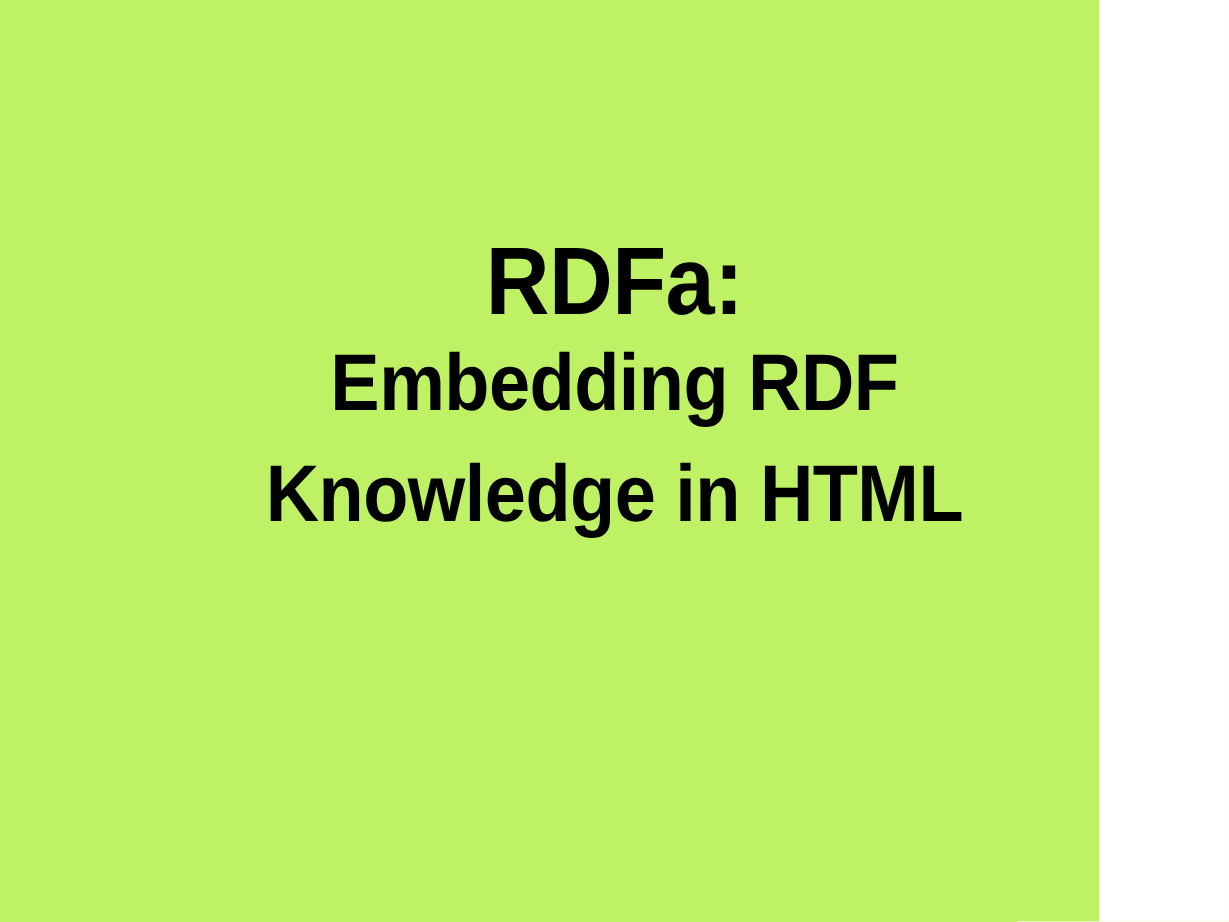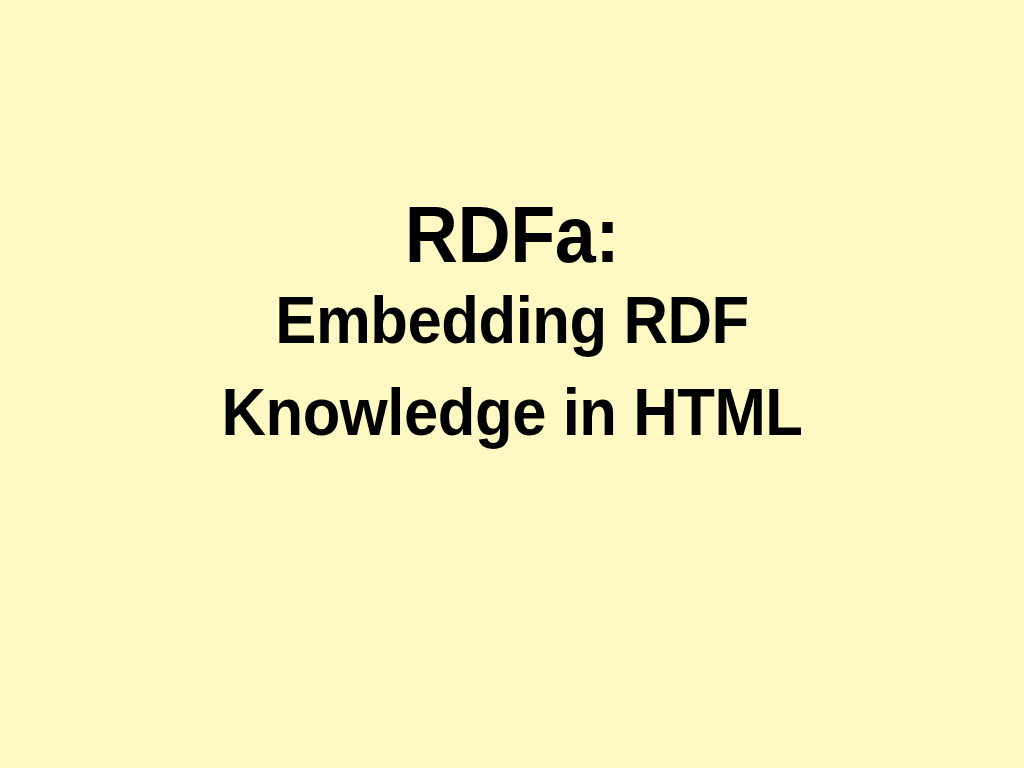--- a/index.html
+++ b/index.html
@@ -7,23 +7,23 @@
     margin: 0;
     padding: 0;
     background: #ffffff;
   }
   body {
     font-family: "Liberation Sans", "DejaVu Sans", sans-serif;
   }
 
   .slide {
     position: relative;
-    width: 1024px;
+    width: 916px;
     height: 768px;
-    background: #fef9c3;
+    background: #bef264;
     overflow: hidden;
     box-sizing: border-box;
   }
 
   
   .title-block {
     position: absolute;
     left: 0;
     top: 196px;
     width: 1024px;

